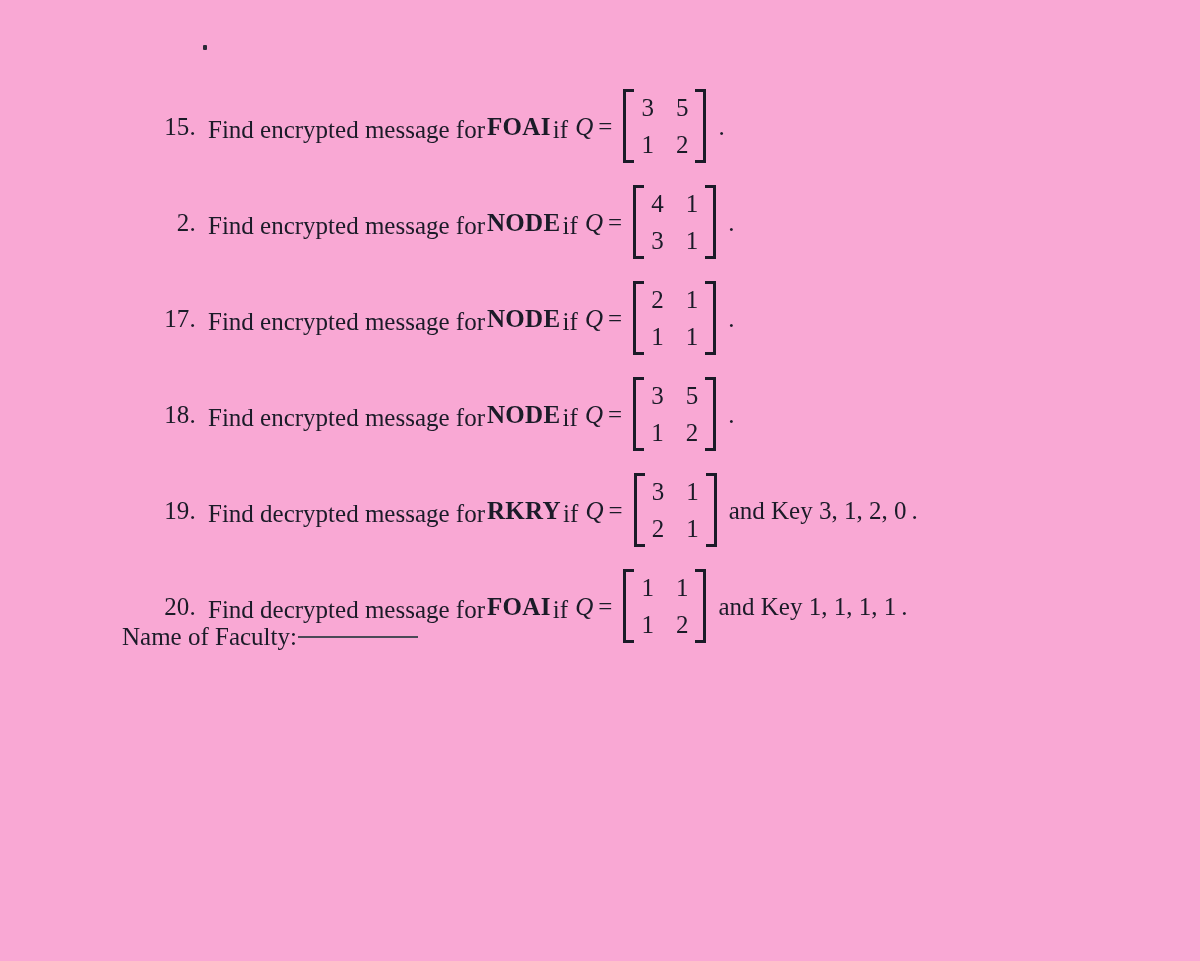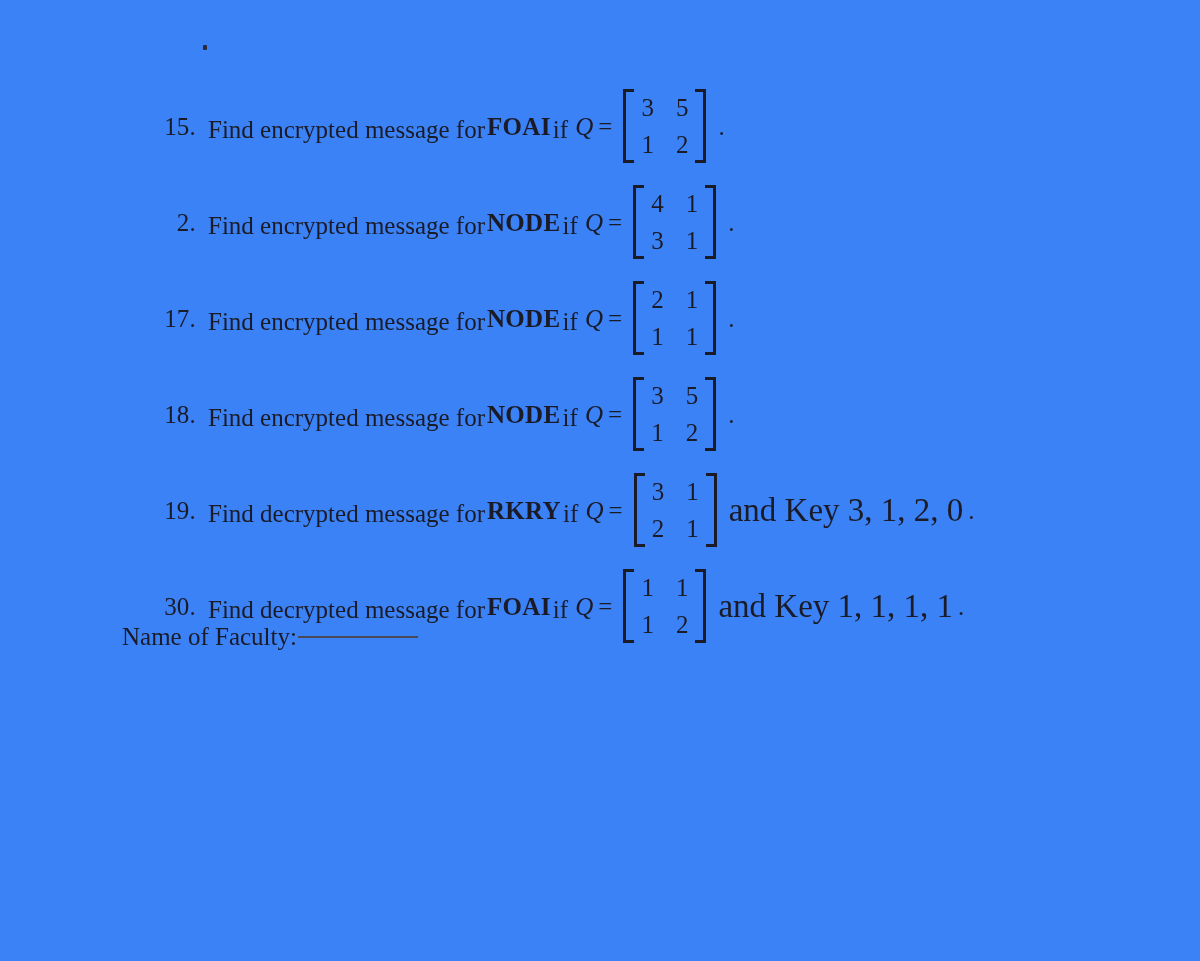--- a/index.html
+++ b/index.html
@@ -12,21 +12,21 @@
     height: 961px;
     position: relative;
     font-family: "Liberation Serif", "DejaVu Serif", serif;
     color: #1b1b28;
     overflow: hidden;
   }
 
   .page {
     position: absolute;
     inset: 0;
-    background: #3b82f6;
+    background: #f9a8d4;
   }
 
   
   .stray-dot {
     position: absolute;
     left: 203px;
     top: 45px;
     width: 4px;
     height: 5px;
     background: #2b2b38;
@@ -125,21 +125,21 @@
     line-height: 1;
   }
 
   .trailing {
     font-size: 25px;
     line-height: 1;
     padding-left: 5px;
   }
 
   .key-run {
-    font-size: 33px;
+    font-size: 25px;
     line-height: 1;
     padding-left: 5px;
     text-align: right;
   }
 
   .faculty-line {
     position: absolute;
     left: 122px;
     top: 624px;
     display: flex;
@@ -269,21 +269,21 @@
               <span class="matrix-cell">2</span>
               <span class="matrix-cell">1</span>
             </span>
             <span class="bracket bracket-right"></span>
           </span>
           <span class="key-run">and Key 3, 1, 2, 0</span>
           <span class="trailing">.</span>
         </span>
       </div>
       <div class="problem">
-        <span class="problem-number">30.</span>
+        <span class="problem-number">20.</span>
         <span class="problem-body">
           <span class="text-run">Find decrypted message for</span>
           <span class="word-bold">FOAI</span>
           <span class="text-run">if</span>
           <span class="text-run">&nbsp;</span>
           <span class="var-q">Q</span>
           <span class="equals">=</span>
           <span class="matrix">
             <span class="bracket bracket-left"></span>
             <span class="matrix-grid">

